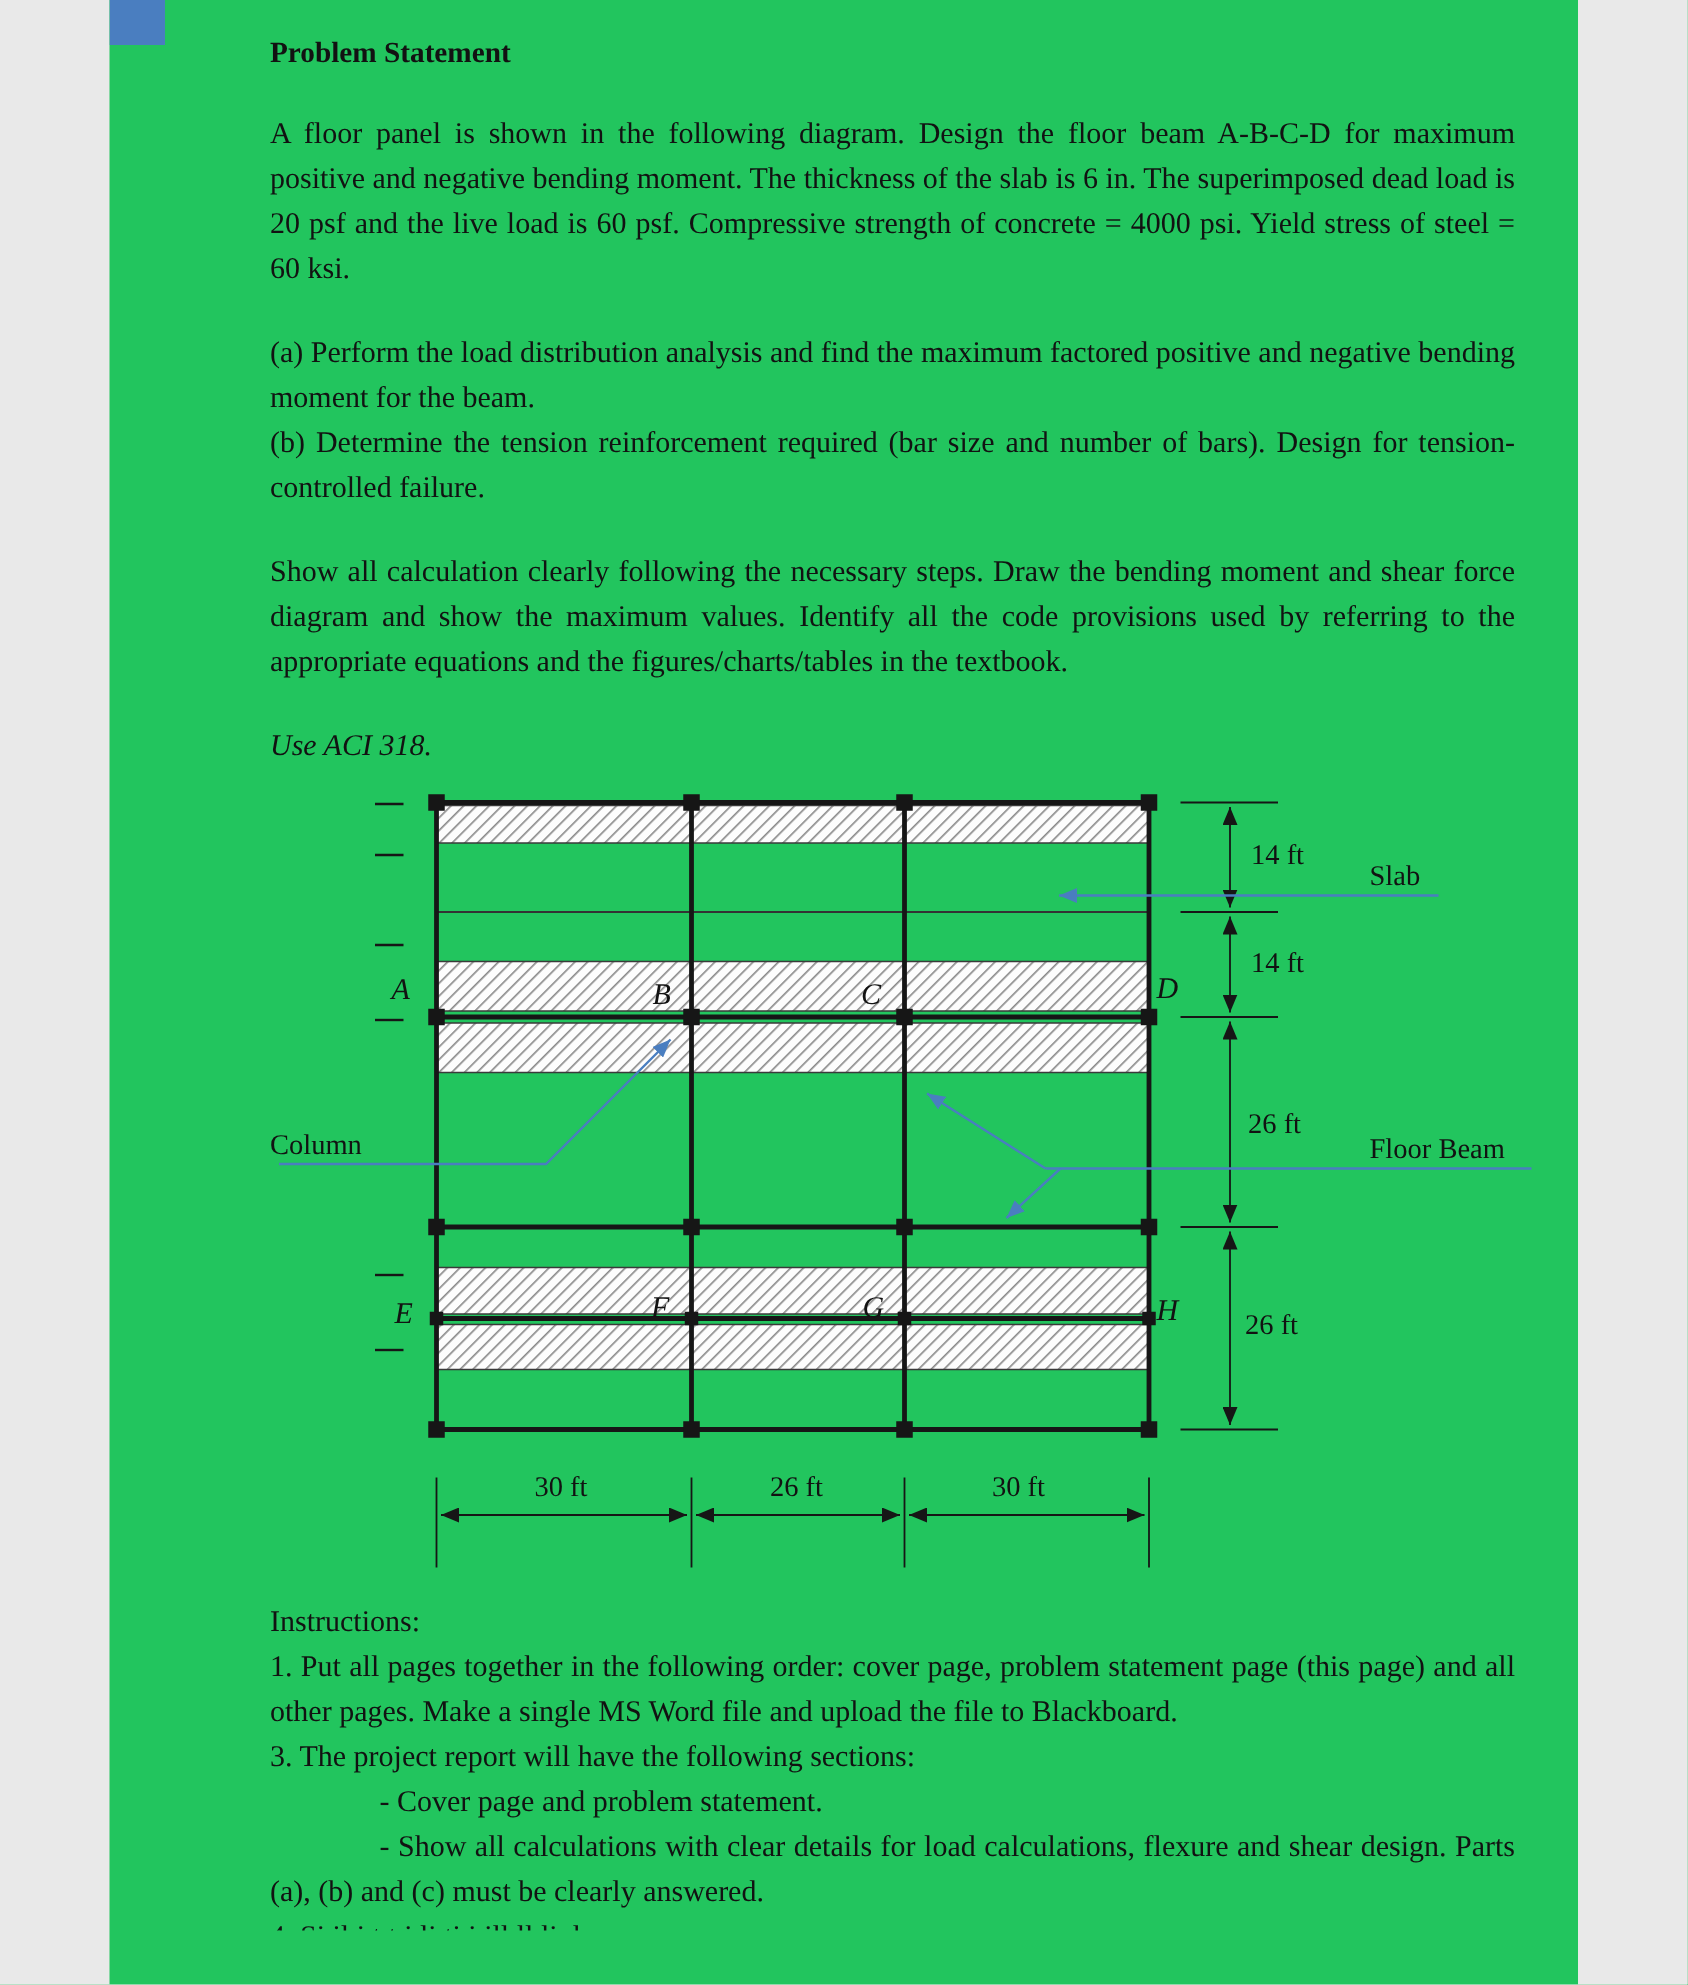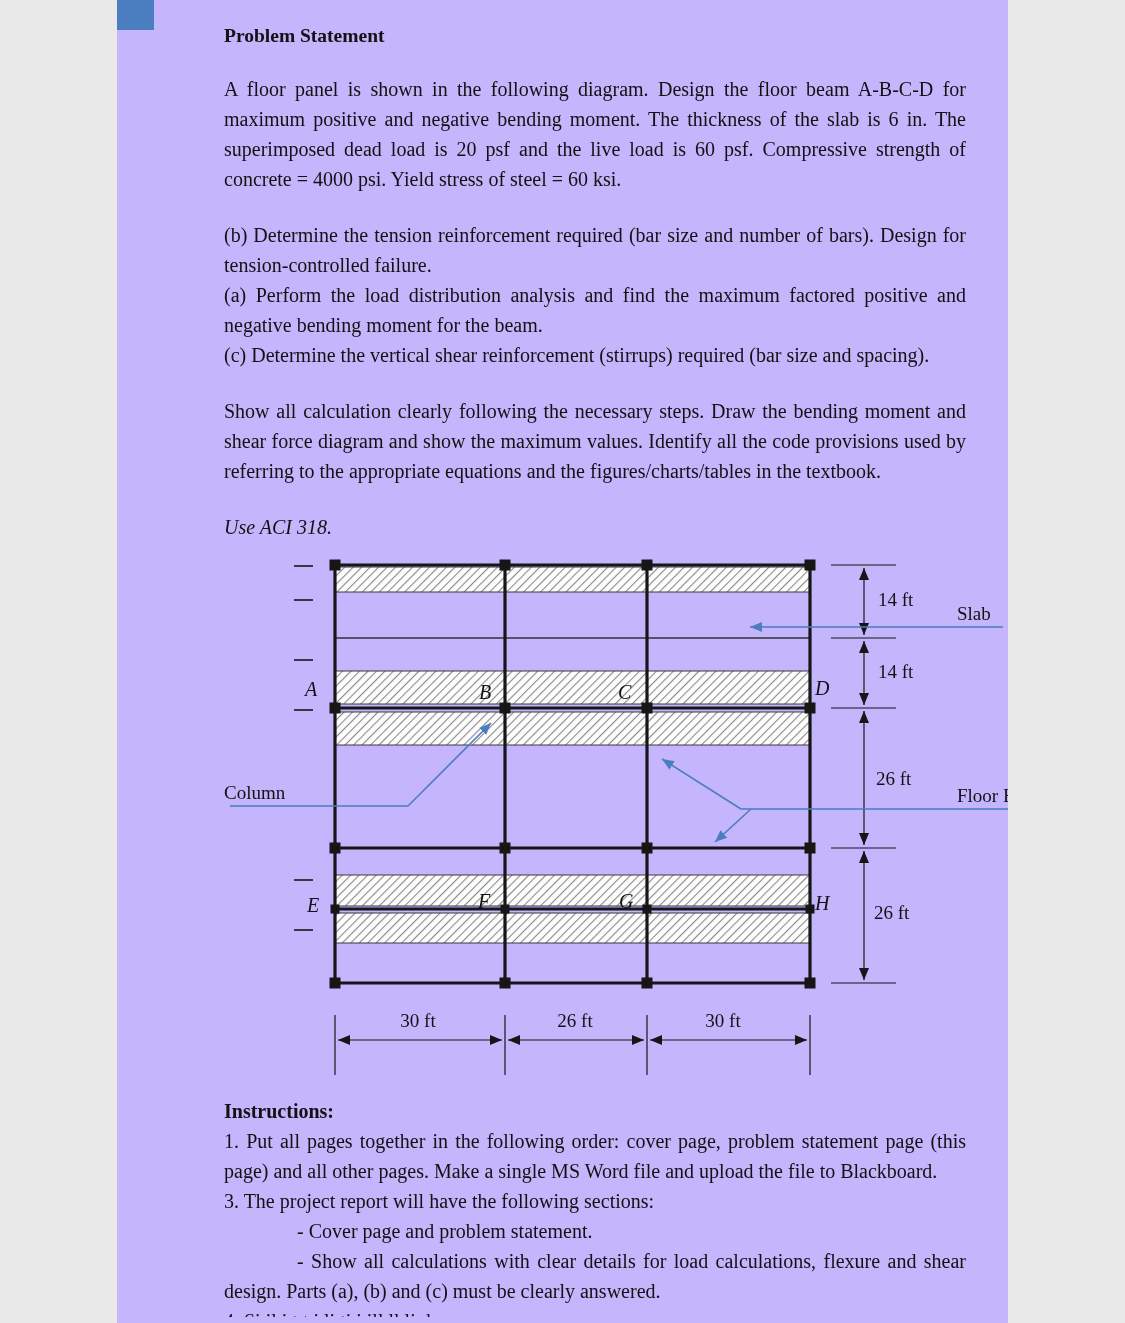--- a/index.html
+++ b/index.html
@@ -1,35 +1,35 @@
 <!DOCTYPE html>
 <html style="--accent: #4a7ec0;"><head>
 <meta charset="utf-8">
 <style>
   :root { --accent: #4a7ec0; }
   * { box-sizing: border-box; }
   html,body { margin:0; padding:0; background:#e9e9e9; }
   .page {
-    position:relative; width:891px; height:1323px; margin:0 auto;
-    background:#c4b5fd; overflow:hidden;
+    position:relative; width:979px; height:1323px; margin:0 auto;
+    background:#22c55e; overflow:hidden;
     font-family:"Liberation Serif","DejaVu Serif",serif; color:#121212;
   }
   .corner { position:absolute; left:0; top:0; width:37px; height:30px; background:var(--accent); }
   .content { margin:0 42px 0 107px; }
   .content.top { padding-top:22px; }
   h1.title { font-size:19.5px; line-height:28px; margin:0 0 24px 0; font-weight:700; }
   .content p { font-size:20px; line-height:30px; margin:0 0 26px 0; text-align:justify; }
   .block { margin:0 0 26px 0; }
   .block p { margin:0; }
   p.nomargin { margin:0;font-style:italic; }
   svg.diagram { display:block; margin-top:6px; }
   .instructions { margin-top:8px; }
   .instructions p { margin:0; }
   .indent { text-indent:73px; }
-  .bold { font-weight:700; }
+  .bold { font-weight:400; }
   .clip { height:11px; overflow:hidden; }
   .clip p { margin:0; }
 
   
   .beam { stroke:#161616; stroke-width:3.2; fill:none; }
   .thin { stroke:#333333; stroke-width:1.4; fill:none; }
   .dim  { stroke:#161616; stroke-width:1.2; fill:none; }
   .dash { stroke:#161616; stroke-width:1.6; fill:none; }
   .hband { fill:url(#hatch); stroke:#3a3a3a; stroke-width:1; }
   .sq { fill:#161616; }
@@ -43,23 +43,22 @@
 </head>
 <body>
 
 <div class="page">
   <div class="corner"></div>
 
   <div class="content top">
     <h1 class="title">Problem Statement</h1>
     <p>A floor panel is shown in the following diagram. Design the floor beam A-B-C-D for maximum positive and negative bending moment. The thickness of the slab is 6 in. The superimposed dead load is 20 psf and the live load is 60 psf. Compressive strength of concrete = 4000 psi. Yield stress of steel = 60 ksi.</p>
     <div class="block">
+      <p>(a) Perform the load distribution analysis and find the maximum factored positive and negative bending moment for the beam.</p>
       <p>(b) Determine the tension reinforcement required (bar size and number of bars). Design for tension-controlled failure.</p>
-      <p>(a) Perform the load distribution analysis and find the maximum factored positive and negative bending moment for the beam.</p>
-      <p>(c) Determine the vertical shear reinforcement (stirrups) required (bar size and spacing).</p>
     </div>
     <p>Show all calculation clearly following the necessary steps. Draw the bending moment and shear force diagram and show the maximum values. Identify all the code provisions used by referring to the appropriate equations and the figures/charts/tables in the textbook.</p>
     <p class="nomargin">Use ACI 318.</p>
   </div>
 
   <svg class="diagram" width="1125" height="540" viewBox="0 0 1125 540" xmlns="http://www.w3.org/2000/svg">
     <defs>
       <pattern id="hatch" patternUnits="userSpaceOnUse" width="6" height="6" patternTransform="rotate(45)">
         <rect width="6" height="6" fill="#fdfdfd"></rect>
         <line x1="0" y1="0" x2="0" y2="6" stroke="#8a8a8a" stroke-width="2.2"></line>

